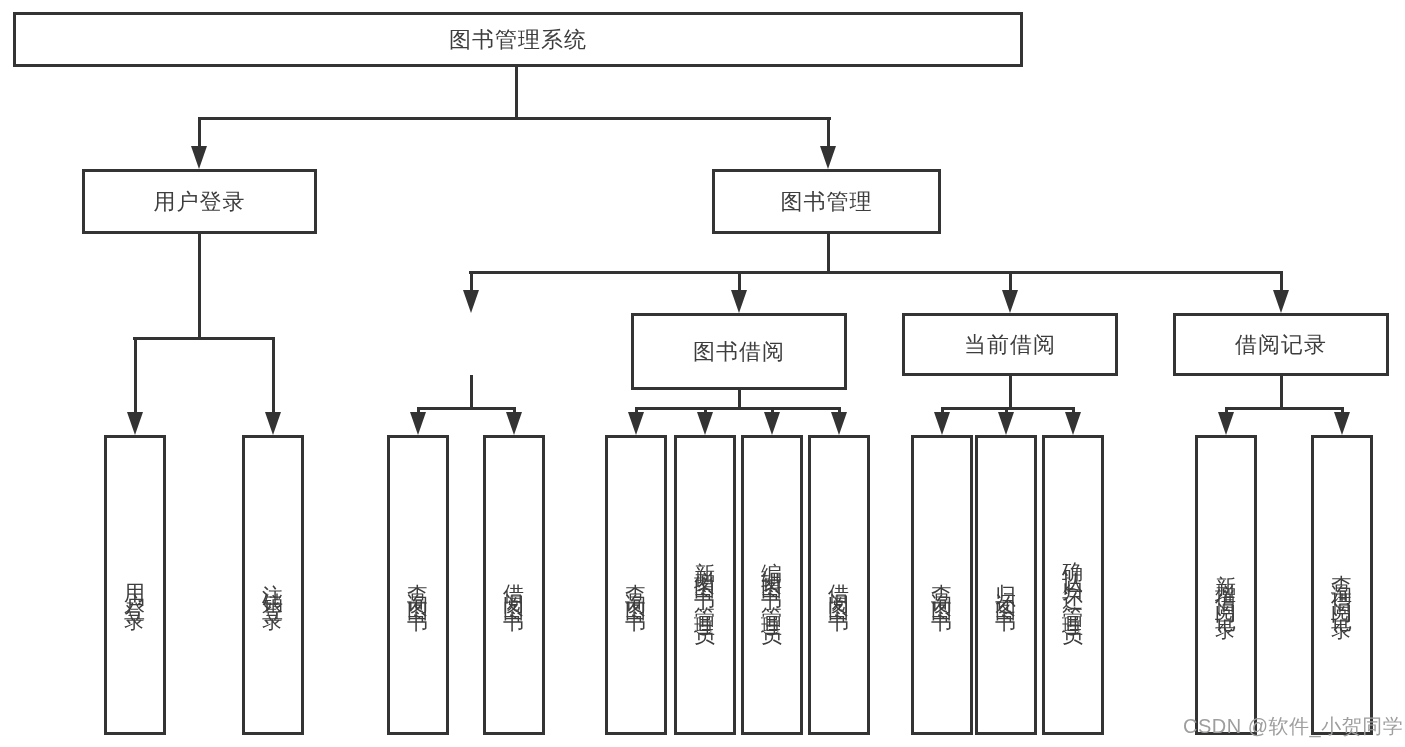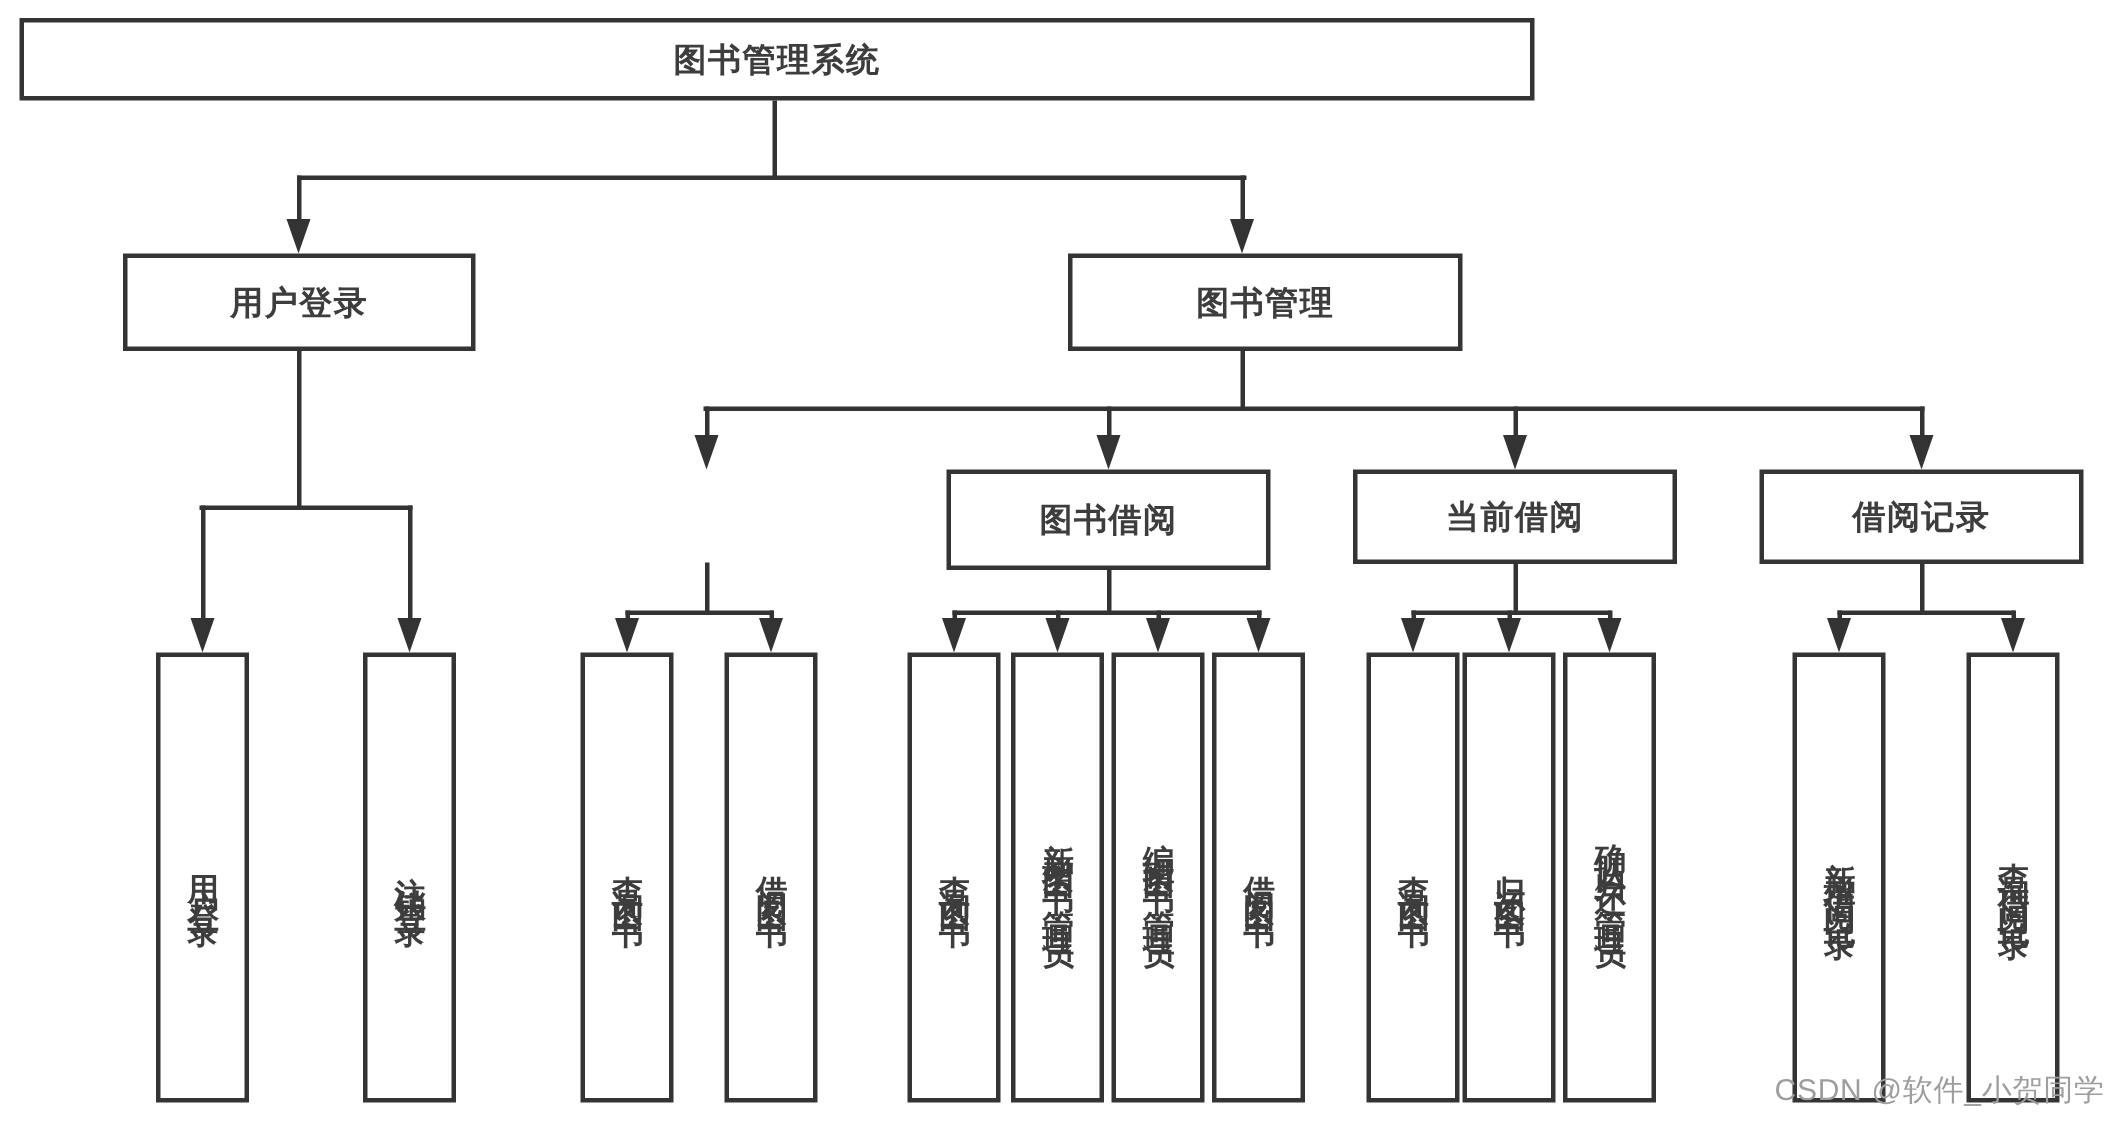--- a/index.html
+++ b/index.html
@@ -2,21 +2,21 @@
 <html><head>
 <meta charset="utf-8">
 <style>
   html,body{margin:0;padding:0;background:#ffffff;}
   .canvas{
     position:relative;width:1405px;height:747px;background:#ffffff;overflow:hidden;
     font-family:"Liberation Sans","DejaVu Sans",sans-serif;
   }
   .bx{
     position:absolute;box-sizing:border-box;border:3px solid #343434;background:#ffffff;
-    display:flex;align-items:center;justify-content:center;font-weight:bold;
+    display:flex;align-items:center;justify-content:center;
   }
   .hlabel{font-size:22px;color:#3d3d3d;letter-spacing:1px;white-space:nowrap;}
   .vlabel{
     writing-mode:vertical-rl;text-orientation:mixed;
     font-size:21px;letter-spacing:9px;line-height:1;color:#3d3d3d;white-space:nowrap;
   }
   .ln{position:absolute;background:#333333;}
   .arw{
     position:absolute;width:0;height:0;
     border-left:8px solid transparent;border-right:8px solid transparent;
@@ -93,25 +93,25 @@
   <div class="ln" style="left:1341px;top:407px;width:3px;height:9px;"></div>
   <div class="arw" style="left:1334px;top:412px;"></div>
 
   <div class="bx" style="left:13px;top:12px;width:1010px;height:55px;">
     <span class="hlabel">图书管理系统</span>
   </div>
 
   <div class="bx" style="left:82px;top:169px;width:235px;height:65px;">
     <span class="hlabel">用户登录</span>
   </div>
-  <div class="bx" style="left:712px;top:169px;width:263px;height:65px;">
+  <div class="bx" style="left:712px;top:169px;width:229px;height:65px;">
     <span class="hlabel">图书管理</span>
   </div>
 
-  <div class="bx" style="left:631px;top:313px;width:216px;height:67px;">
+  <div class="bx" style="left:631px;top:313px;width:216px;height:77px;">
     <span class="hlabel">图书借阅</span>
   </div>
   <div class="bx" style="left:1173px;top:313px;width:216px;height:63px;">
     <span class="hlabel">借阅记录</span>
   </div>
   <div class="bx" style="left:902px;top:313px;width:216px;height:63px;">
     <span class="hlabel">当前借阅</span>
   </div>
 
   <div class="bx" style="left:104px;top:435px;width:62px;height:300px;">

